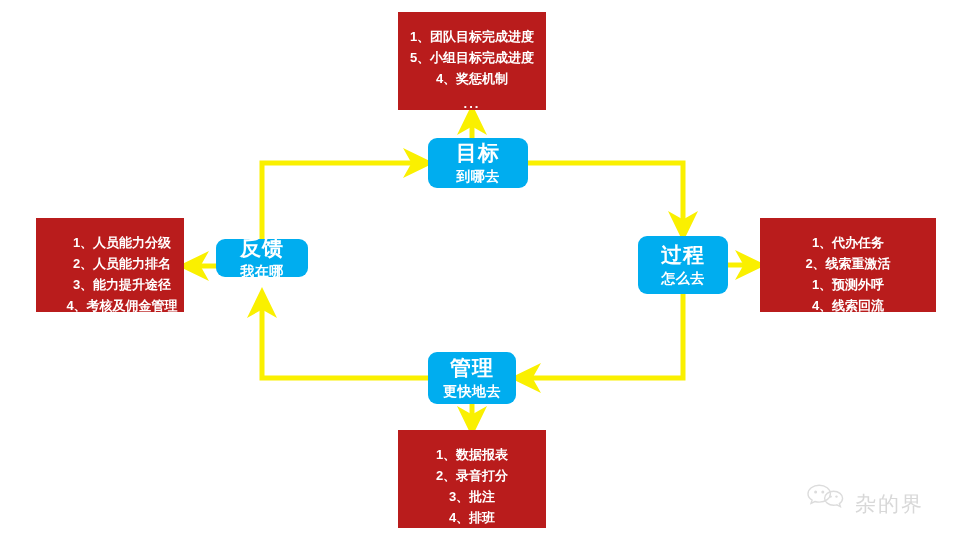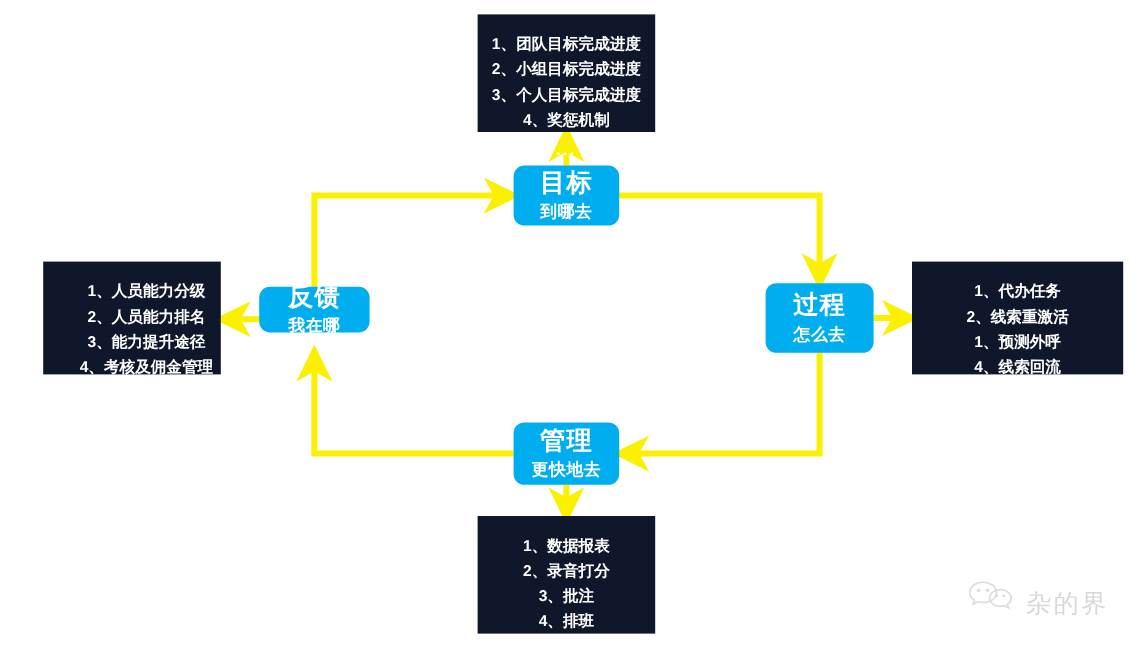--- a/index.html
+++ b/index.html
@@ -46,29 +46,29 @@
     letter-spacing: 1px;
   }
   .node-sub {
     font-size: 14px;
     font-weight: bold;
     line-height: 1.2;
     margin-top: 3px;
     letter-spacing: 0.5px;
   }
 
-  #node-goal       { left: 428px; top: 138px; width: 88px;  height: 50px; }
+  #node-goal       { left: 428px; top: 138px; width: 100px;  height: 50px; }
   #node-process    { left: 638px; top: 236px; width: 90px;  height: 58px; }
   #node-management { left: 428px; top: 352px; width: 88px;  height: 52px; }
   #node-feedback   { left: 216px; top: 239px; width: 92px;  height: 38px; }
 
   
   .panel {
     position: absolute;
-    background: #0f172a;
+    background: #b91c1c;
     color: #ffffff;
     box-sizing: border-box;
     display: flex;
     flex-direction: column;
     align-items: center;
     justify-content: flex-start;
     padding: 14px 8px 10px 8px;
     z-index: 2;
   }
   .panel-line {
@@ -144,22 +144,21 @@
       <path d="M728,265 L746,265" marker-end="url(#ah-right)"></path>
 
       <path d="M472,404 L472,417" marker-end="url(#ah-down)"></path>
 
       <path d="M216,266 L198,266" marker-end="url(#ah-left)"></path>
     </g>
   </svg>
 
   <div class="panel" id="panel-goal">
     <div class="panel-line">1、团队目标完成进度</div>
-    <div class="panel-line">2、小组目标完成进度</div>
-    <div class="panel-line">3、个人目标完成进度</div>
+    <div class="panel-line">5、小组目标完成进度</div>
     <div class="panel-line">4、奖惩机制</div>
     <div class="panel-ellipsis">...</div>
   </div>
 
   <div class="panel" id="panel-process">
     <div class="panel-line">1、代办任务</div>
     <div class="panel-line">2、线索重激活</div>
     <div class="panel-line">1、预测外呼</div>
     <div class="panel-line">4、线索回流</div>
     <div class="panel-ellipsis">...</div>

